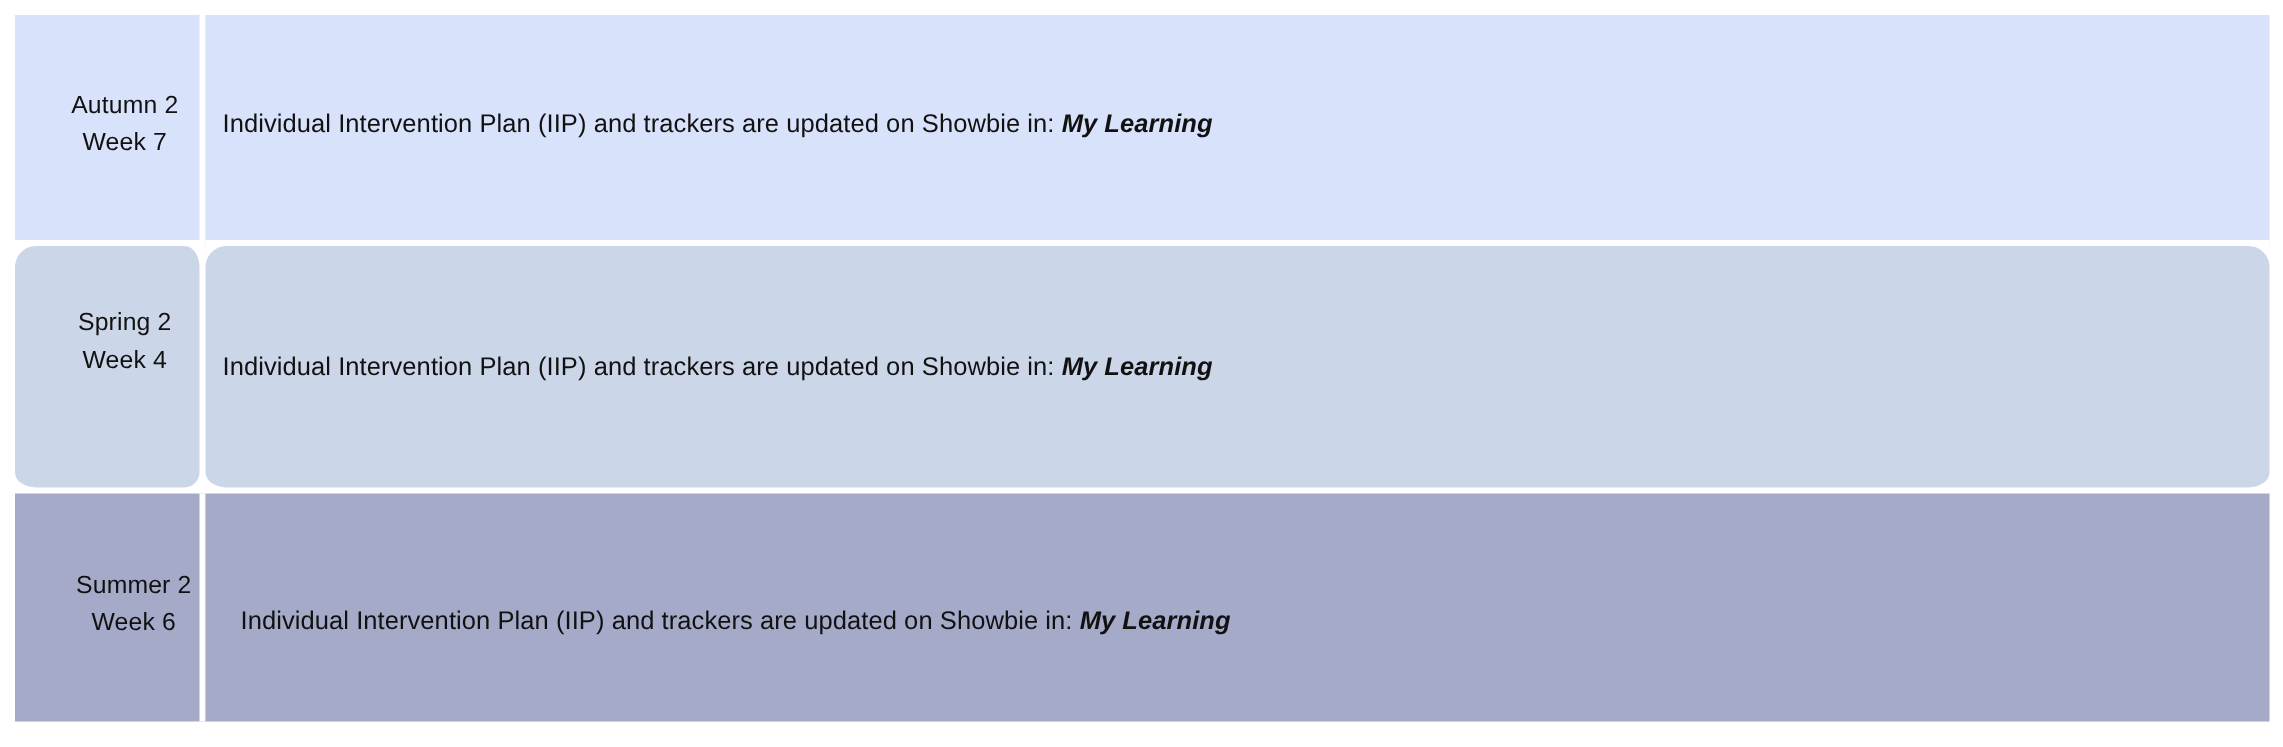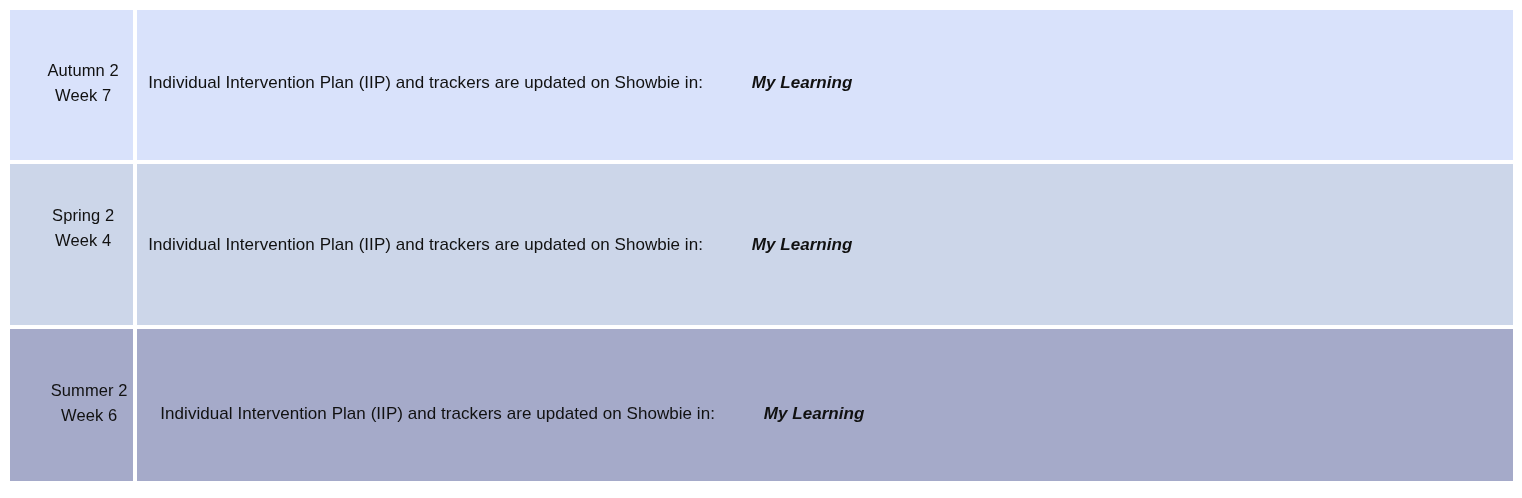--- a/index.html
+++ b/index.html
@@ -75,31 +75,30 @@
     font-size: 17px;
     line-height: 24px;
     color: #111111;
     padding-left: 11px;
     letter-spacing: 0.05px;
   }
 
   .body-text em {
     font-style: italic;
     font-weight: 700;
-    margin-left: 44px;
   }
 
   
   .row-autumn .cell { height: 154px; }
   .row-autumn .cell-term,
   .row-autumn .cell-body { background: #d9e2fb; }
 
   .row-spring .cell { height: 165px; }
   .row-spring .cell-term,
-  .row-spring .cell-body { background: #ccd6e9; }
+  .row-spring .cell-body { background: #ccd6e9; border-radius: 14px; }
 
   .row-summer .cell { height: 152px; }
   .row-summer .cell-term,
   .row-summer .cell-body { background: #a5aac9; }
 
   
   .row-autumn .term-cell-inner { transform: translateY(-2px); }
   .row-autumn .body-cell-inner { transform: translateY(-2px); }
 
   .row-spring .term-cell-inner { transform: translateY(-17px); }

